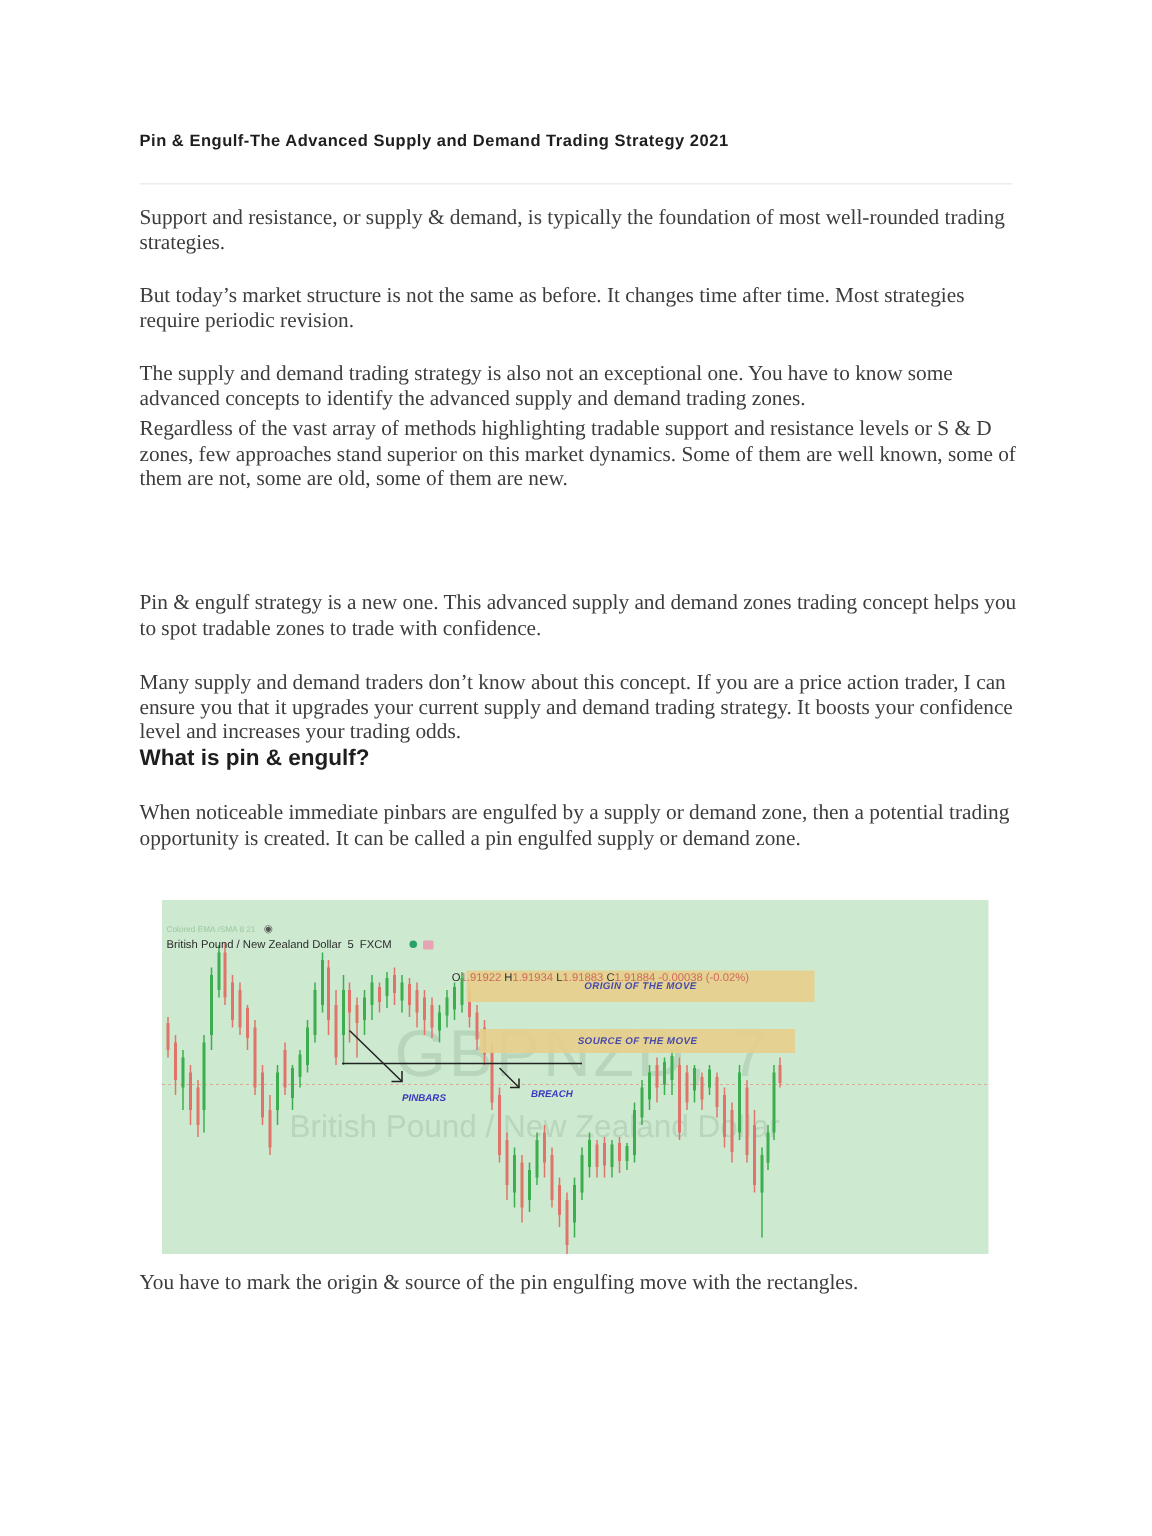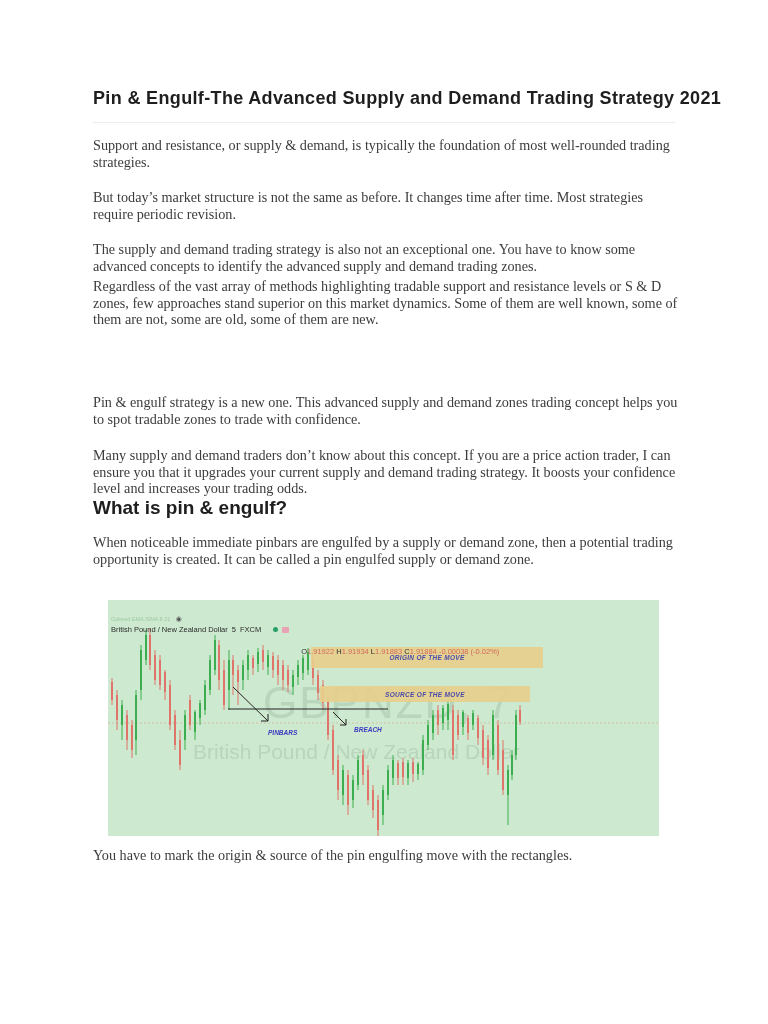--- a/index.html
+++ b/index.html
@@ -20,21 +20,21 @@
       left: 93px;
       top: 0;
       width: 585px;
     }
     .title {
       position: absolute;
       top: 88px;
       left: 0;
       font-family: "Liberation Sans", sans-serif;
       font-weight: bold;
-      font-size: 18px;
+      font-size: 11px;
       letter-spacing: 0.35px;
       color: #1e1e1e;
       white-space: nowrap;
     }
     .rule {
       position: absolute;
       top: 122px;
       left: 0;
       width: 582px;
       height: 1px;
@@ -48,21 +48,21 @@
       line-height: 16.6px;
       color: #3c3c3c;
       margin: 0;
       font-family: Liberation Serif, serif;
     }
     .heading2 {
       position: absolute;
       left: 0;
       top: 497px;
       font-weight: bold;
-      font-size: 19px;
+      font-size: 15px;
       color: #1e1e1e;
     }
     
     .chart {
       position: absolute;
       left: 108px;
       top: 600px;
       width: 551px;
       height: 236px;
       background: #cde9cf;

